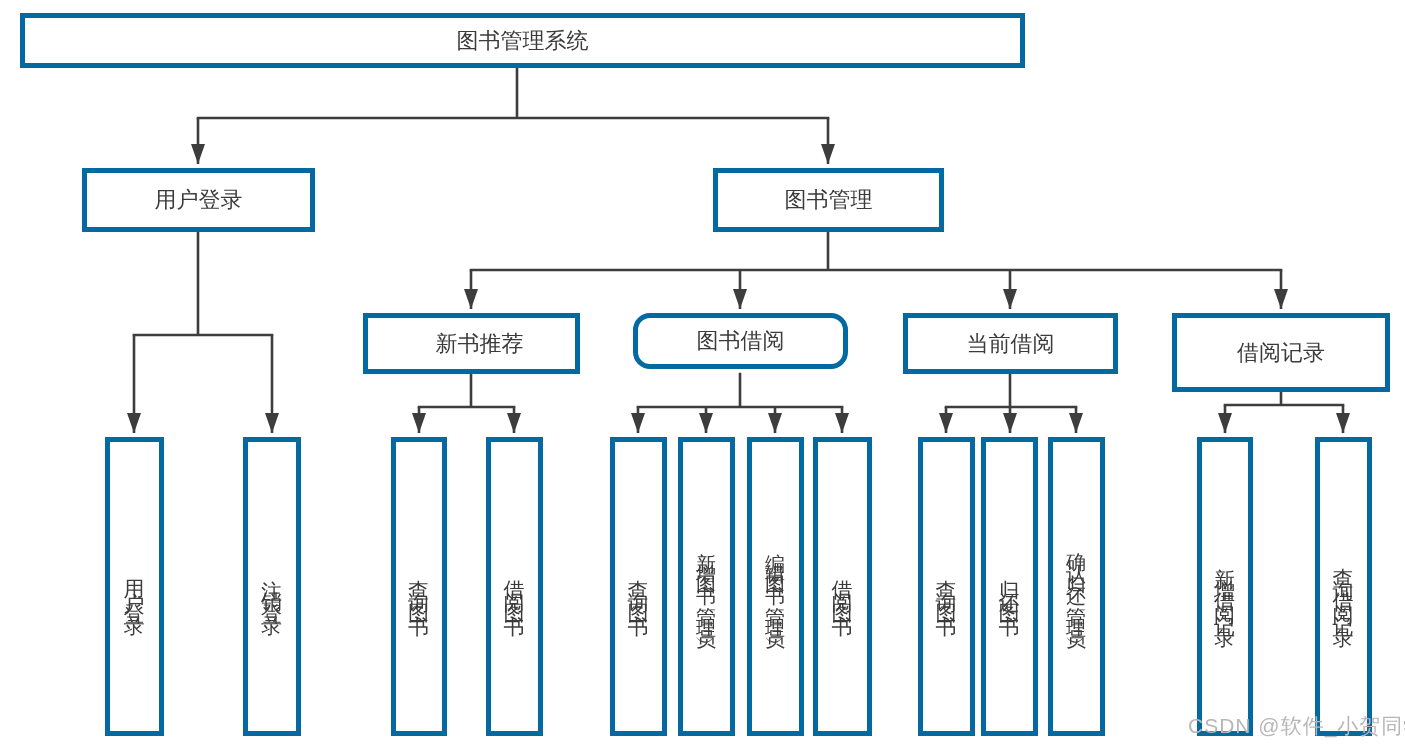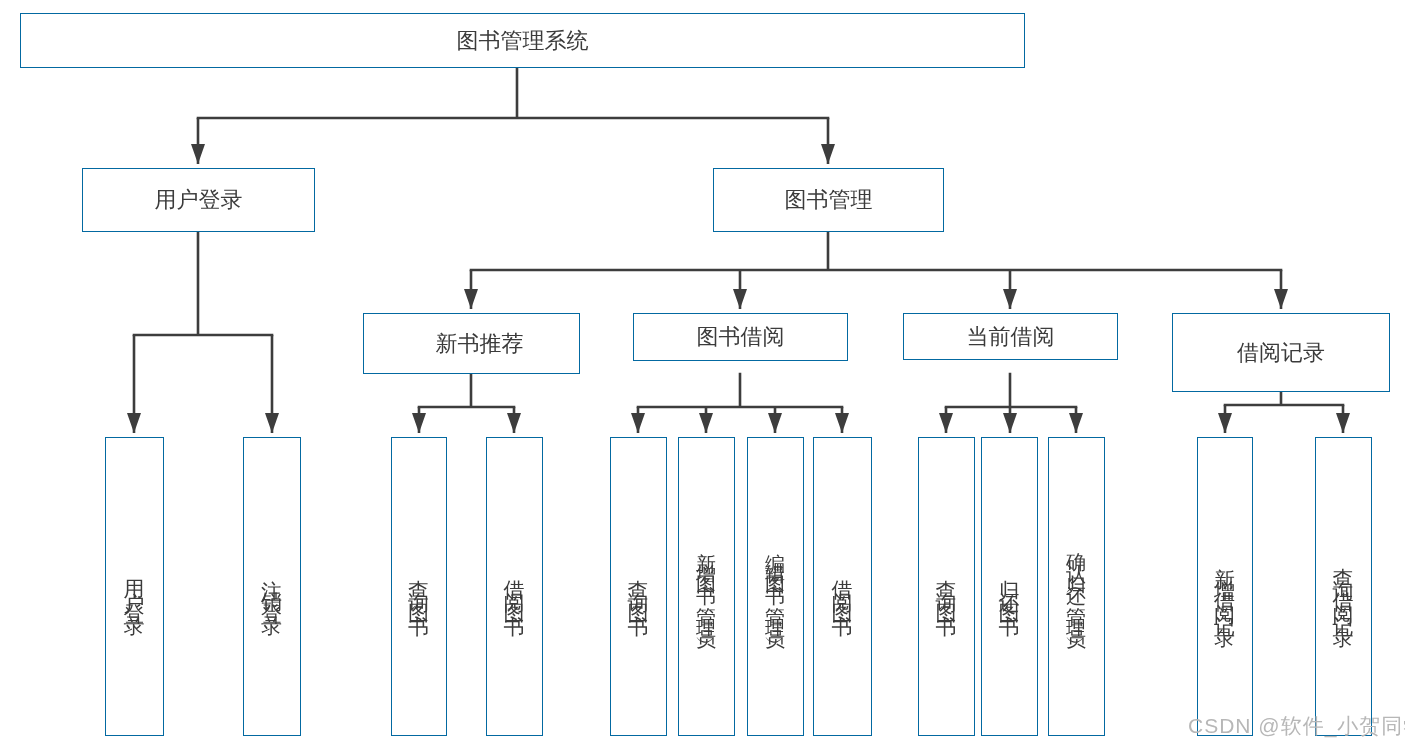--- a/index.html
+++ b/index.html
@@ -3,21 +3,21 @@
 <meta charset="utf-8">
 <style>
   html, body { margin:0; padding:0; background:#ffffff; }
   .canvas {
     position:relative; width:1405px; height:747px; background:#ffffff;
     font-family:"Liberation Sans", sans-serif; overflow:hidden;
   }
   .canvas svg { position:absolute; left:0; top:0; }
   .box {
     position:absolute; box-sizing:border-box;
-    border:1px solid #0369a1; background:#ffffff;
+    border:5px solid #0369a1; background:#ffffff;
     display:flex; align-items:center; justify-content:center;
     color:#3b3b3b; font-size:22px; line-height:1; white-space:nowrap;
   }
   .vbox span.vtext {
     writing-mode:vertical-rl; text-orientation:mixed;
     font-size:21px; letter-spacing:12px; color:#3b3b3b; line-height:1.1;
   }
   .vbox span.vtext.tight { letter-spacing:11px; font-size:20px; }
   .watermark {
     position:absolute; left:1188px; top:712px;
@@ -74,24 +74,24 @@
   <div class="box" style="left:82px; top:168px; width:233px; height:64px;">
     <span>用户登录</span>
   </div>
   <div class="box" style="left:713px; top:168px; width:231px; height:64px;">
     <span>图书管理</span>
   </div>
 
   <div class="box" style="left:363px; top:313px; width:217px; height:61px;padding-left:16px;">
     <span>新书推荐</span>
   </div>
-  <div class="box" style="left:633px; top:313px; width:215px; height:48px;">
+  <div class="box" style="left:633px; top:313px; width:215px; height:56px;border-radius:17px;">
     <span>图书借阅</span>
   </div>
-  <div class="box" style="left:903px; top:313px; width:215px; height:47px;">
+  <div class="box" style="left:903px; top:313px; width:215px; height:61px;">
     <span>当前借阅</span>
   </div>
   <div class="box" style="left:1172px; top:313px; width:218px; height:79px;">
     <span>借阅记录</span>
   </div>
 
   <div class="box vbox" style="left:105px; top:437px; width:59px; height:299px;">
     <span class="vtext">用户登录</span>
   </div>
   <div class="box vbox" style="left:243px; top:437px; width:58px; height:299px;">

